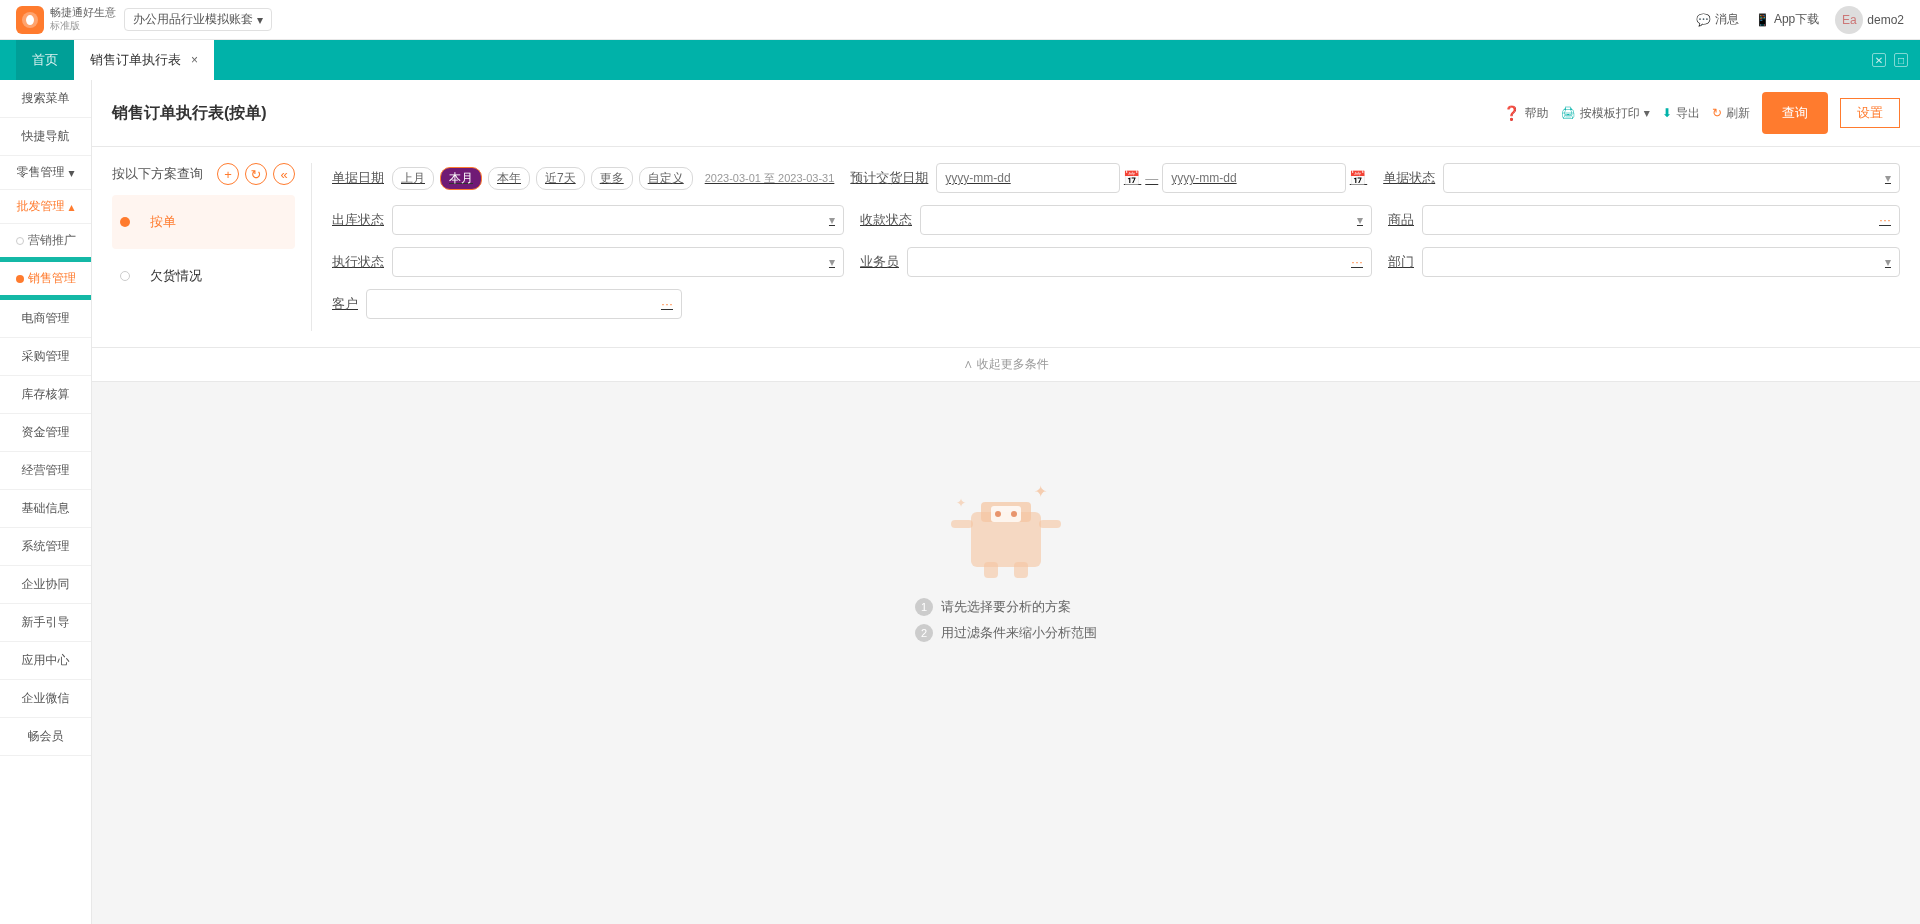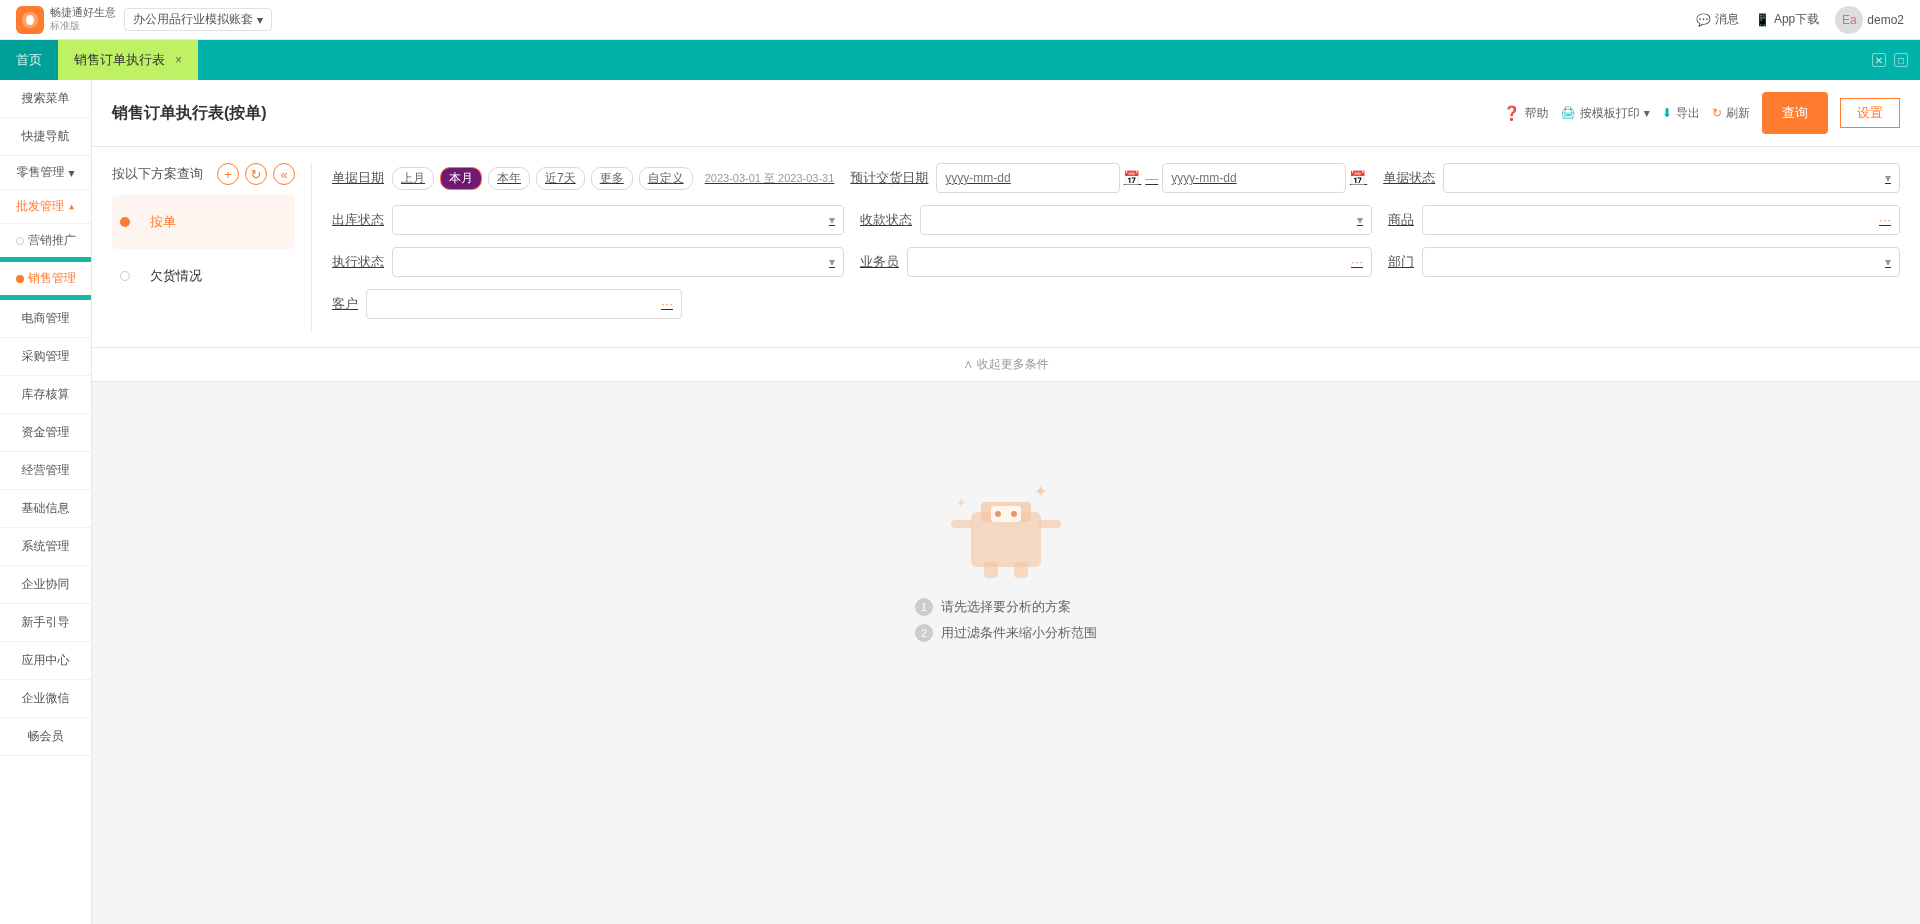--- a/index.html
+++ b/index.html
@@ -41,23 +41,23 @@
       height: 40px;
       display: flex;
       align-items: center;
       padding: 0 16px;
       font-size: 13px;
       color: rgba(255,255,255,0.85);
       cursor: pointer;
       gap: 6px;
       position: relative;
     }
-    .nav-tab.home { background: rgba(0,0,0,0.1); }
+    .nav-tab.home { background: rgba(0,0,0,0.1); margin-left: 16px; }
     .nav-tab.active {
-      background: #bef264;
+      background: #ffffff;
       color: #333;
     }
     .nav-tab .close-btn { font-size: 12px; color: #999; cursor: pointer; margin-left: 4px; }
     .nav-tab.active .close-btn { color: #666; }
     .tab-spacer { flex: 1; }
     .window-controls { display: flex; align-items: center; gap: 8px; padding: 0 12px; }
     .win-btn { width: 14px; height: 14px; border-radius: 2px; border: 1px solid rgba(255,255,255,0.5); color: rgba(255,255,255,0.8); display: flex; align-items: center; justify-content: center; font-size: 10px; cursor: pointer; }
 
     
     .main-wrapper { display: flex; flex: 1; overflow: hidden; }
@@ -85,21 +85,21 @@
       padding: 8px;
       font-size: 12px;
       color: #555;
       cursor: pointer;
       display: flex;
       align-items: center;
       justify-content: center;
       gap: 4px;
       border-bottom: 1px solid #f0f0f0;
     }
-    .sidebar-section.expanded { color: #ff7b2e; font-family: Liberation Mono, monospace; }
+    .sidebar-section.expanded { color: #ff7b2e; }
     .sidebar-sub {
       padding: 8px 8px 8px 16px;
       font-size: 12px;
       color: #666;
       cursor: pointer;
       border-bottom: 5px solid #14b8a6;
       display: flex; align-items: center; gap: 4px;
     }
     .sidebar-sub.active { color: #ff7b2e; }
     .sub-dot { width: 8px; height: 8px; border-radius: 50%; background: #ff7b2e; display: inline-block; flex-shrink: 0; }

